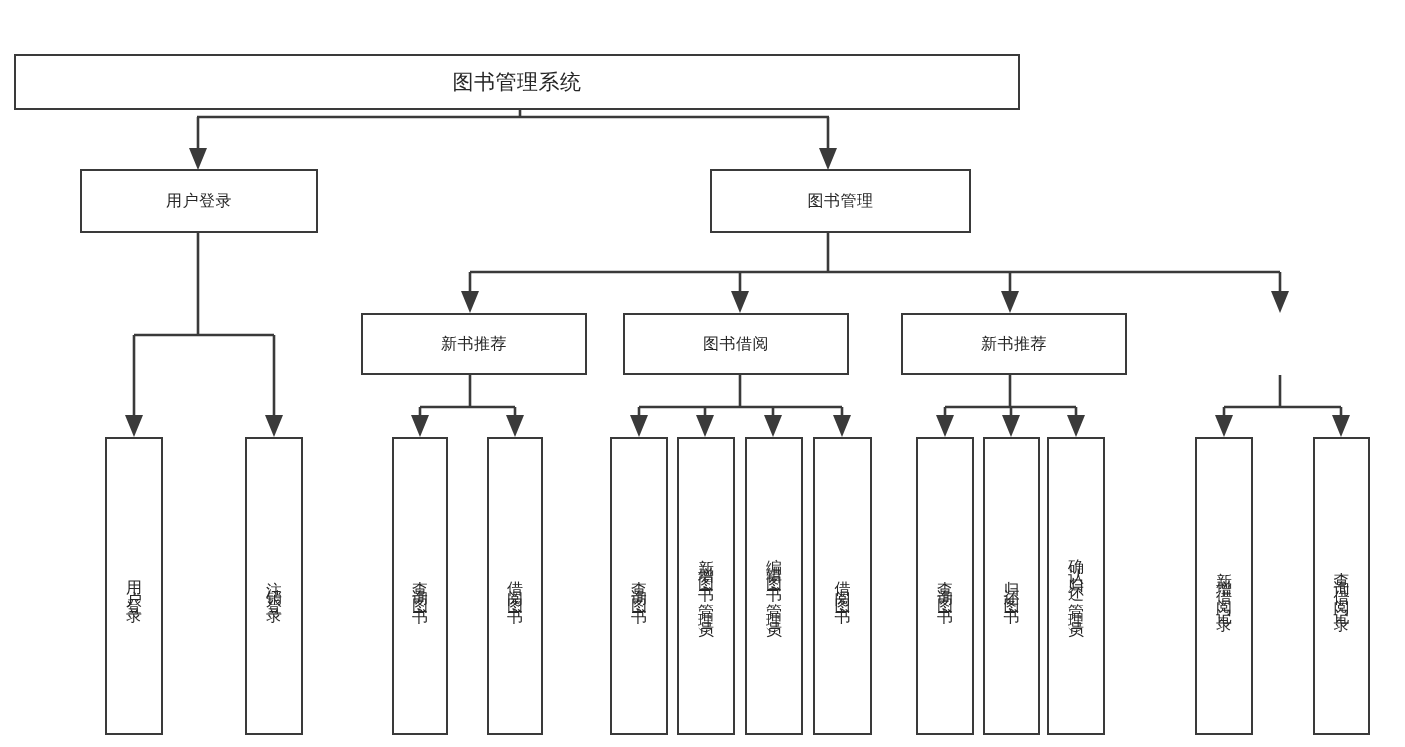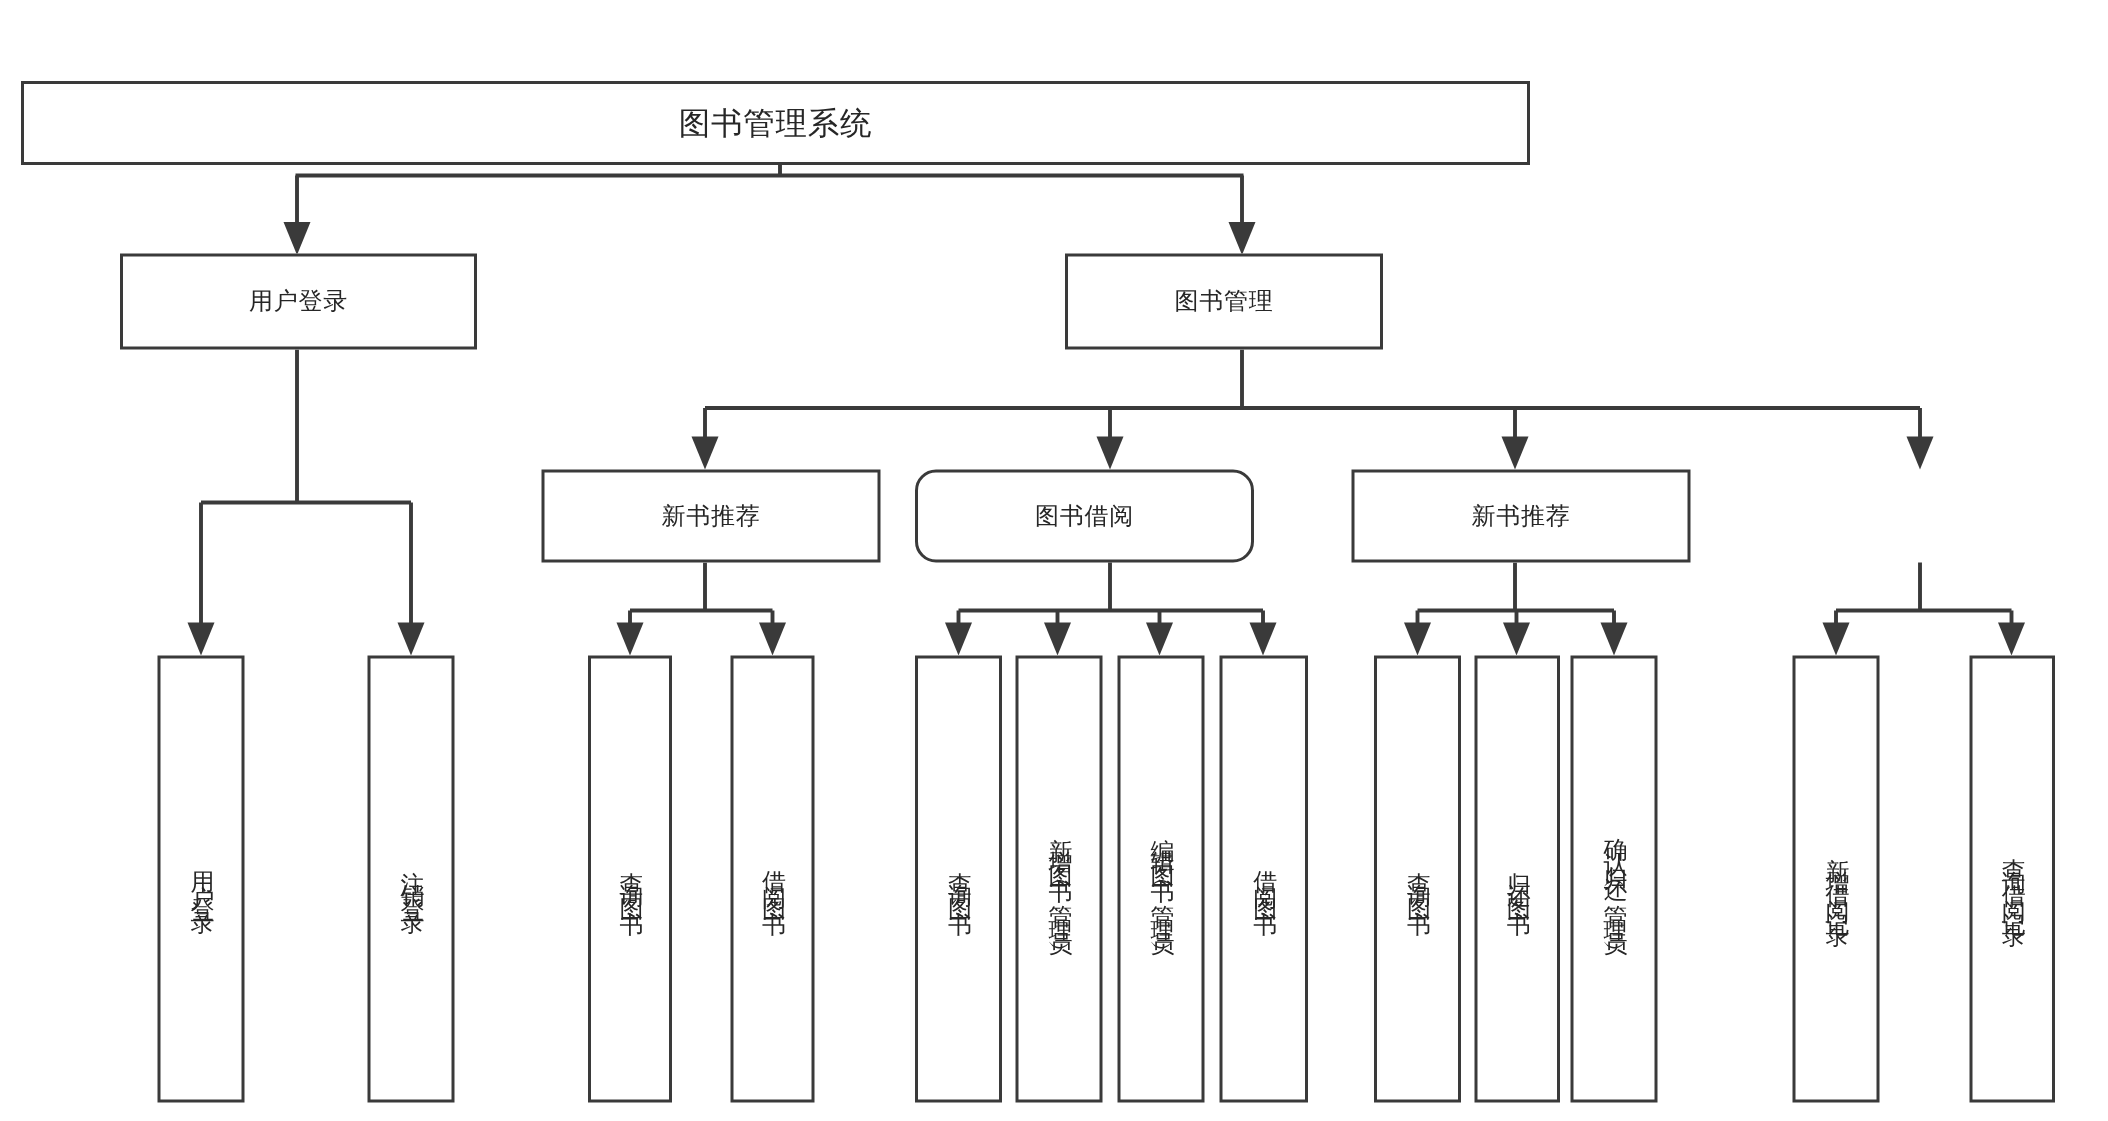--- a/index.html
+++ b/index.html
@@ -30,25 +30,25 @@
     text-orientation:mixed;
     letter-spacing:9px;
     line-height:1;
     white-space:nowrap;
   }
   .htext{white-space:nowrap;}
   
   .n-root{left:14px;top:13px;width:1006px;height:56px;font-size:21px;margin-top:41px;}
   
   .n-l2a{left:80px;top:169px;width:238px;height:64px;}
-  .n-l2b{left:710px;top:169px;width:212px;height:64px;}
+  .n-l2b{left:710px;top:169px;width:261px;height:64px;}
   
   .l3{top:313px;height:62px;width:226px;}
   .n-l3a{left:361px;}
-  .n-l3b{left:610px;border-radius:14px;}
+  .n-l3b{left:623px;}
   .n-l3c{left:901px;}
   .n-l3d{left:1171px;}
   
   .leaf{top:437px;height:298px;}
   .n-f1{left:105px;width:58px;}
   .n-f2{left:245px;width:58px;}
   .n-f3{left:392px;width:56px;}
   .n-f4{left:487px;width:56px;}
   .n-f5{left:610px;width:58px;}
   .n-f6{left:677px;width:58px;}

